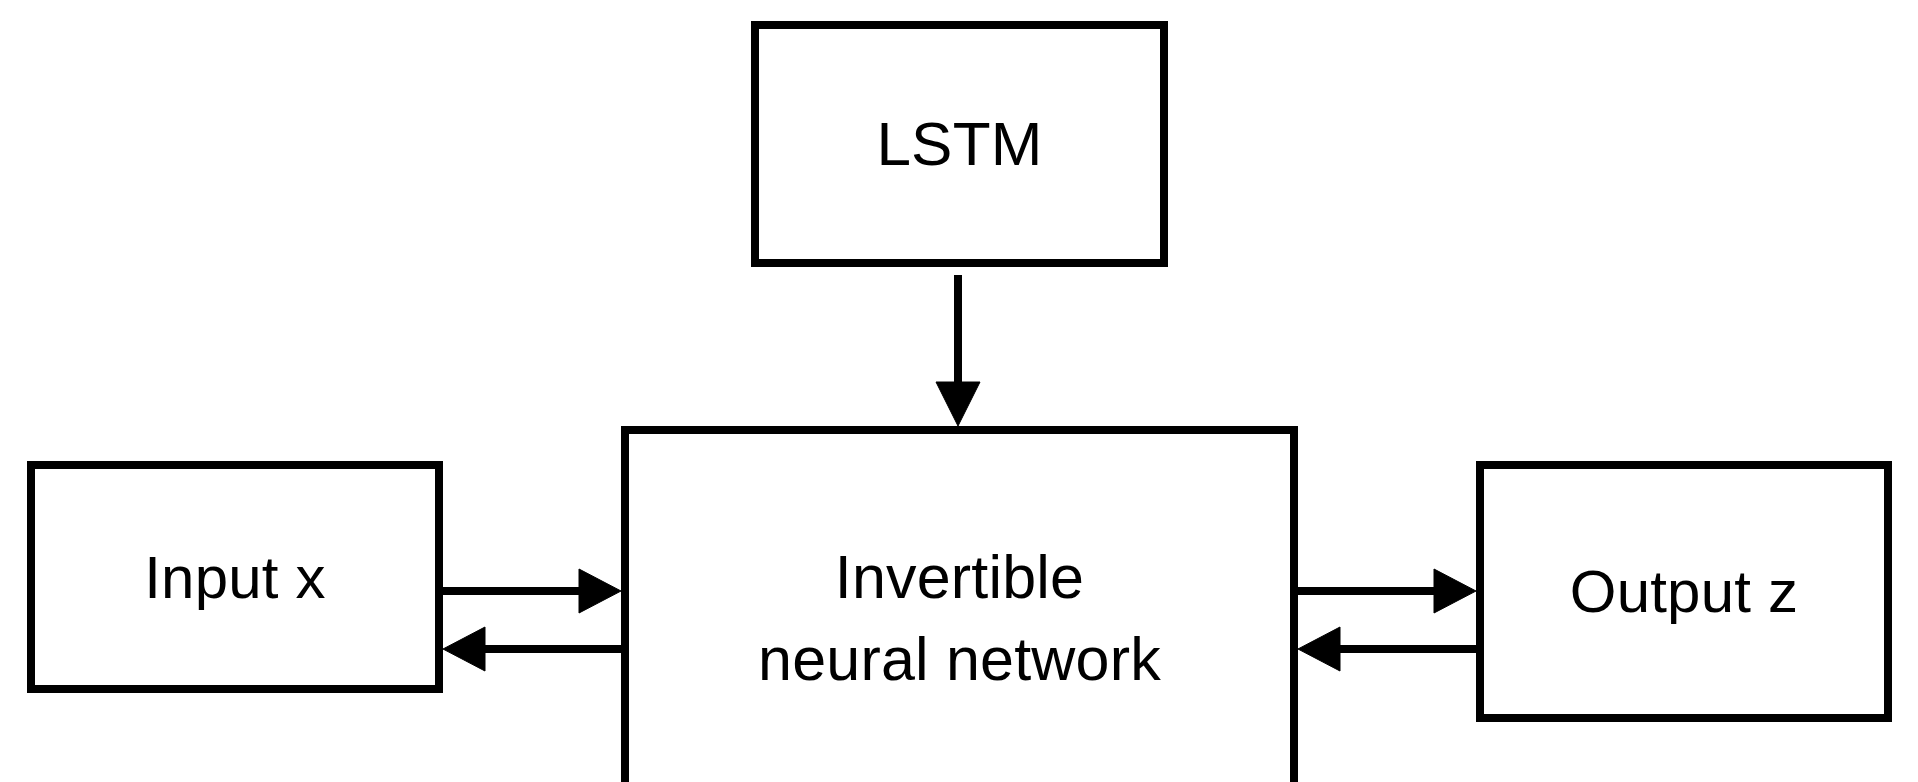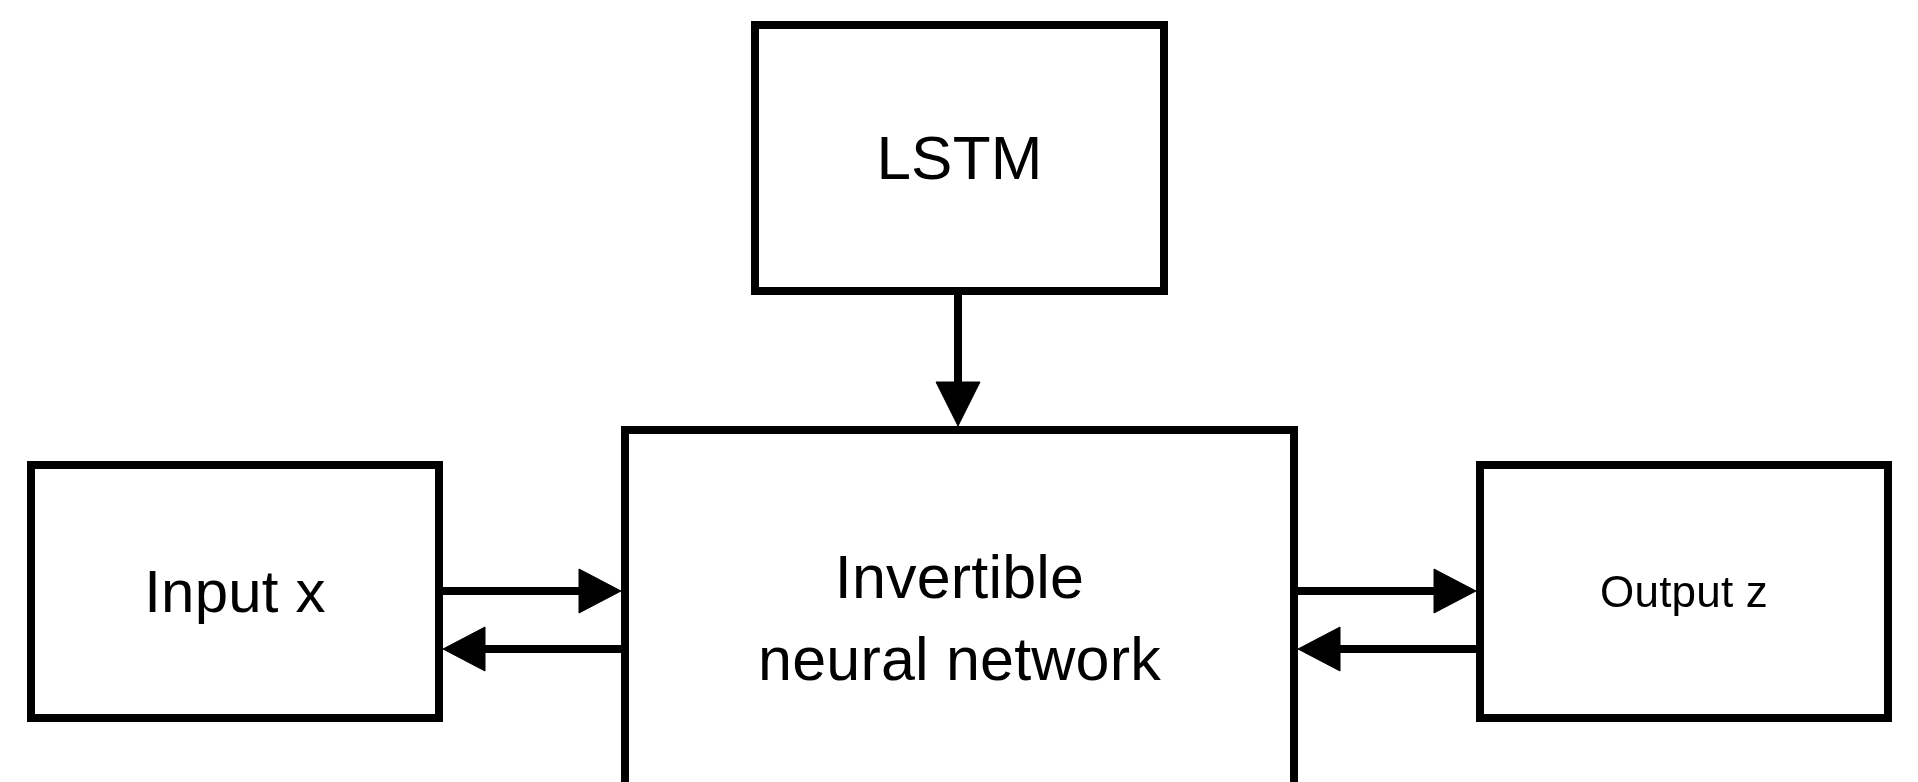--- a/index.html
+++ b/index.html
@@ -33,47 +33,47 @@
     letter-spacing: 0.2px;
     white-space: pre-line;
     user-select: none;
   }
 
   
   #box-lstm {
     left: 751px;
     top: 21px;
     width: 417px;
-    height: 274px;
+    height: 246px;
   }
   #box-lstm .node-label { font-size: 62px; }
 
   #box-inn {
     left: 621px;
     top: 426px;
     width: 677px;
     height: 384px;
   }
   #box-inn .node-label { font-size: 61px; }
 
   #box-input {
     left: 27px;
     top: 461px;
     width: 416px;
-    height: 261px;
+    height: 232px;
   }
   #box-input .node-label { font-size: 60px; }
 
   #box-output {
     left: 1476px;
     top: 461px;
     width: 416px;
     height: 261px;
   }
-  #box-output .node-label { font-size: 44px; }
+  #box-output .node-label { font-size: 60px; }
 
   
   #connectors {
     position: absolute;
     left: 0;
     top: 0;
     width: 1918px;
     height: 782px;
     pointer-events: none;
   }

